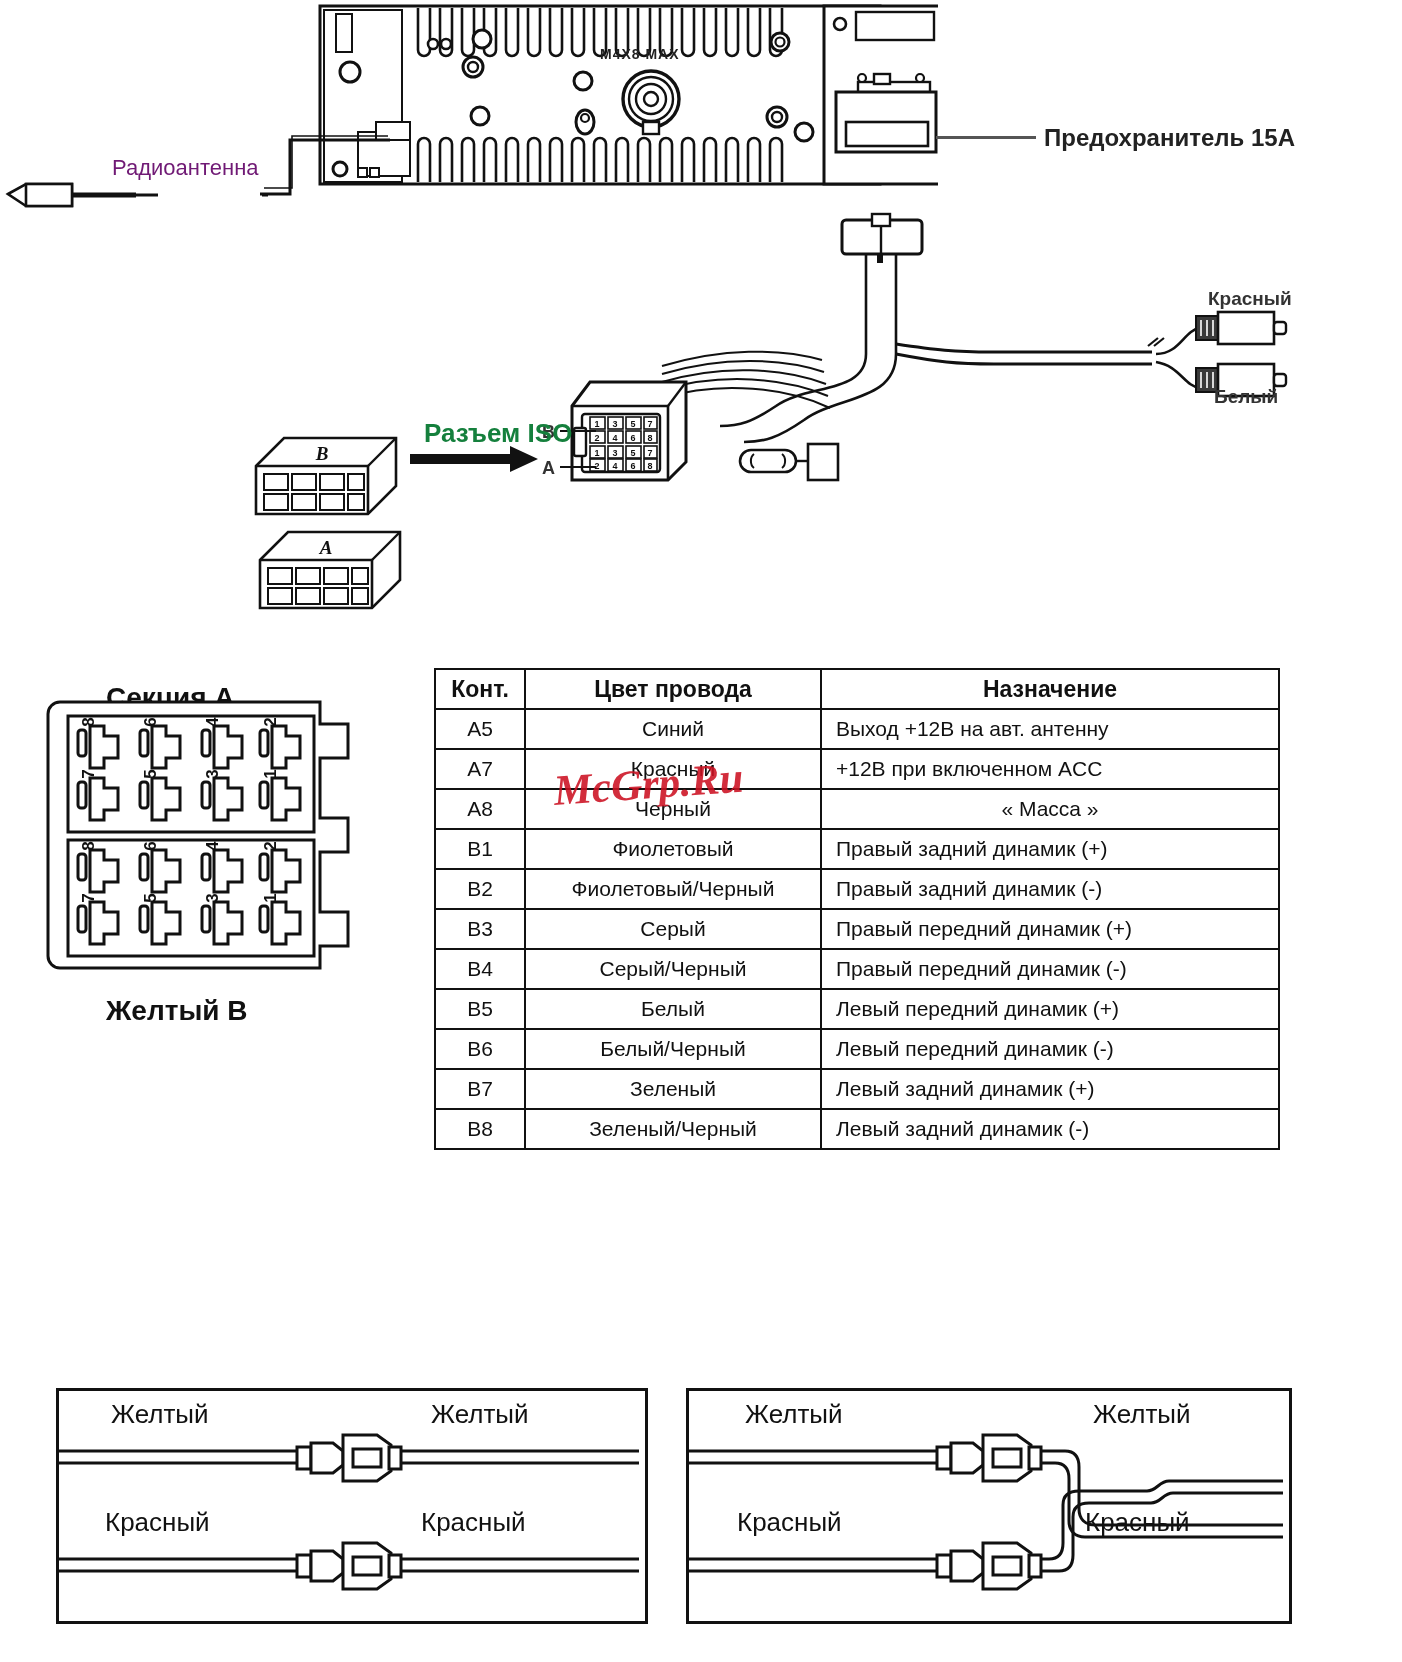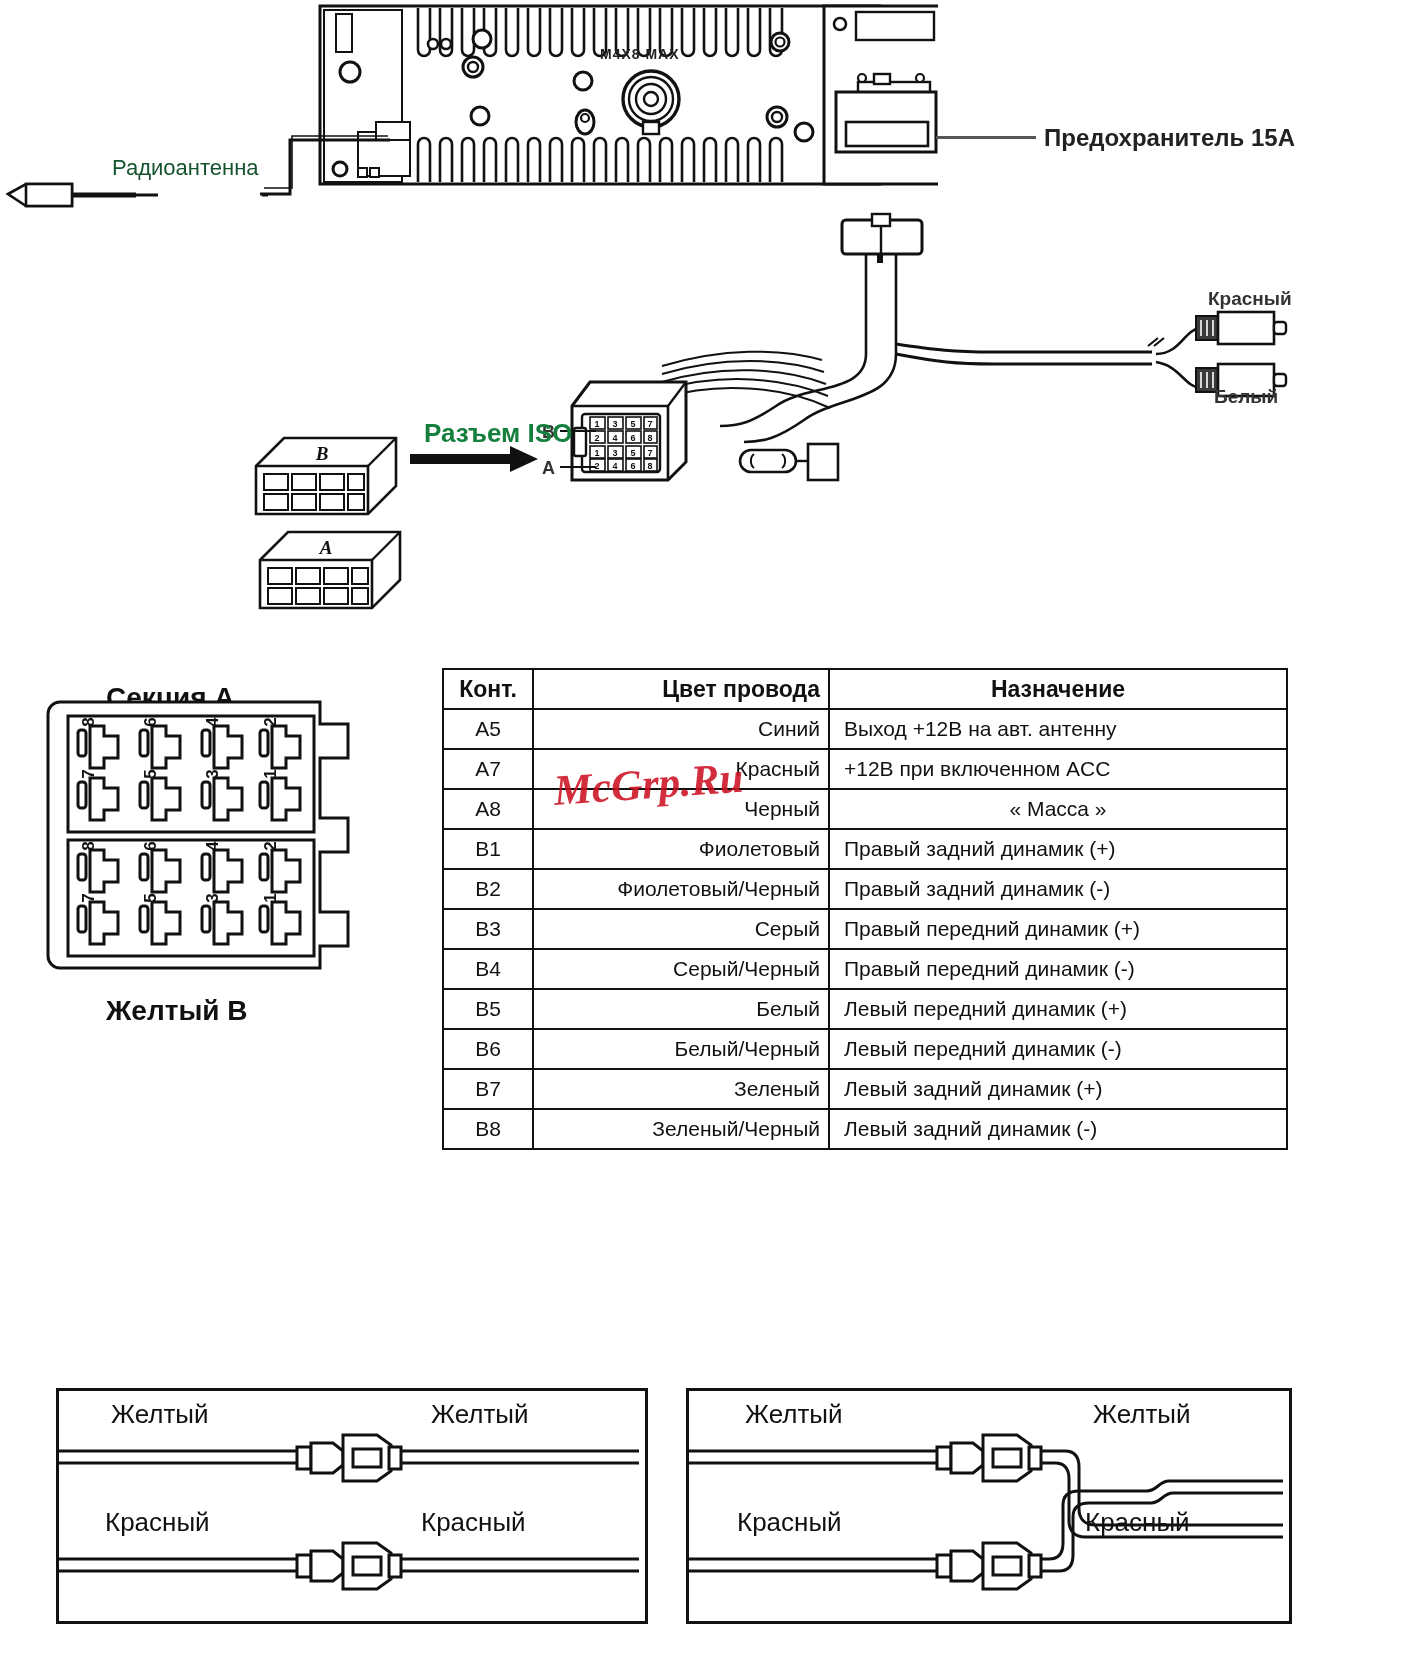--- a/index.html
+++ b/index.html
@@ -4,42 +4,42 @@
 <style>
   html,body{margin:0;padding:0;background:#fff;}
   body{
     width:1402px;height:1662px;position:relative;overflow:hidden;
     font-family:"Liberation Sans","DejaVu Sans",sans-serif;color:#1a1a1a;
   }
   .abs{position:absolute;}
   svg{display:block;}
 
   
-  .lbl{font-size:22px;color:#14532d;white-space:nowrap;}
+  .lbl{font-size:22px;color:#701a75;white-space:nowrap;}
   .lbl-bold{font-size:23px;font-weight:bold;color:#222;white-space:nowrap;}
   .lbl-small{font-size:17px;font-weight:bold;color:#333;white-space:nowrap;}
   .lbl-iso{font-size:26px;color:#15803d;white-space:nowrap;font-weight:bold;}
   .section-title{font-size:28px;font-weight:bold;color:#111;white-space:nowrap;}
 
   
   #pin-table{
     position:absolute;left:434px;top:668px;width:846px;
-    border-collapse:collapse;background:#fff;margin-left:8px;
+    border-collapse:collapse;background:#fff;
   }
   #pin-table th,#pin-table td{
     border:2px solid #111;
     font-size:21px;
     padding:4px 8px;
     height:30px;
     color:#111;
     background:transparent;
   }
   #pin-table thead th{font-weight:bold;font-size:23px;text-align:center;}
   #pin-table th.c-pin,#pin-table td.c-pin{width:72px;text-align:center;}
-  #pin-table th.c-color,#pin-table td.c-color{width:278px;text-align:right;}
+  #pin-table th.c-color,#pin-table td.c-color{width:278px;text-align:center;}
   #pin-table td.c-func{text-align:center;}
   #pin-table td.c-func.lead{text-align:left;padding-left:14px;}
 
   .watermark{
     position:absolute;left:552px;top:766px;
     font-family:"Liberation Serif","DejaVu Serif",serif;
     font-style:italic;font-weight:bold;font-size:43px;
     color:#cc1122;opacity:.88;white-space:nowrap;
     transform:rotate(-4deg);transform-origin:left top;
     pointer-events:none;

